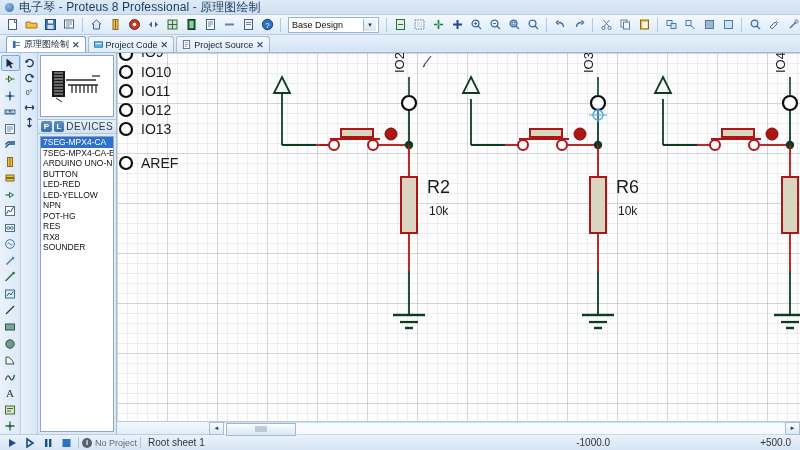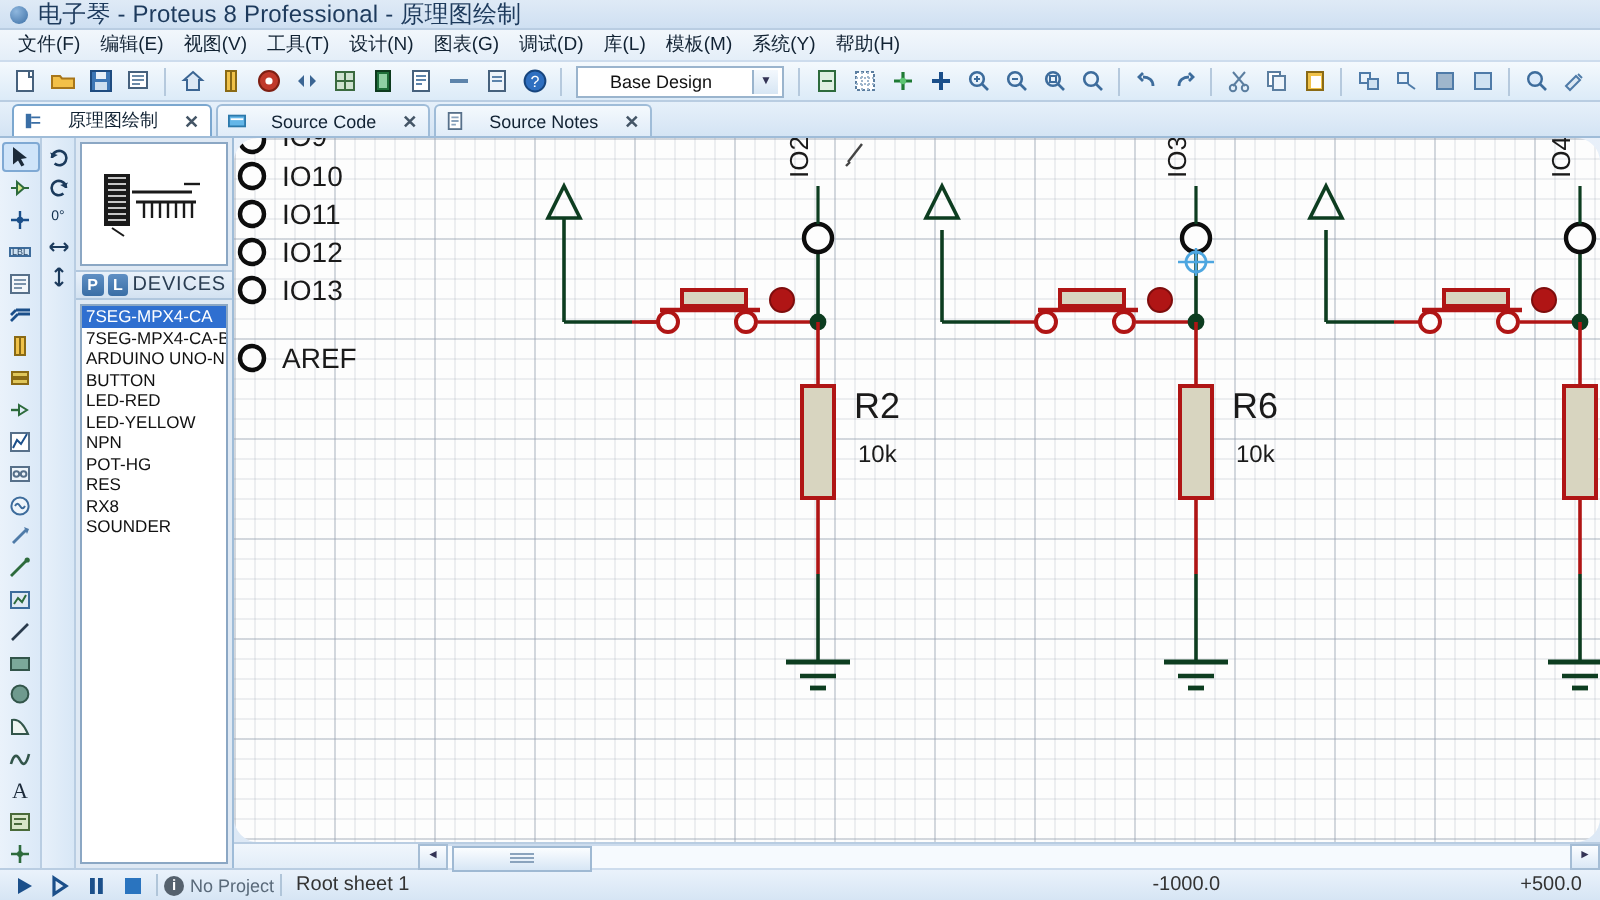--- a/index.html
+++ b/index.html
@@ -27,29 +27,29 @@
   .menubar .mi{font-size:9.5px;color:#123;padding:1px 5px;white-space:nowrap;cursor:default;}
 
   
   .toolbar{height:19px;display:flex;align-items:center;gap:1px;padding:0 3px;
     background:linear-gradient(#f4f9fd,#dcebf8);border-bottom:1px solid #b9cde2;}
   .tbtn{width:16px;height:16px;display:flex;align-items:center;justify-content:center;
     border:1px solid transparent;border-radius:2px;flex:0 0 auto;}
   .tbtn svg{display:block;}
   .sep{width:1px;height:14px;background:#b5c9dd;margin:0 3px;flex:0 0 auto;}
   .combo{height:14px;width:84px;display:flex;align-items:center;justify-content:space-between;
-    border:1px solid #9ab4cd;background:#fff;font-size:9px;color:#111;padding:0 2px 0 16px;
+    border:1px solid #9ab4cd;background:#fff;font-size:9px;color:#111;padding:0 2px 0 3px;
     margin:0 3px;flex:0 0 auto;}
   .combo .arrow{width:12px;height:12px;display:flex;align-items:center;justify-content:center;
     background:linear-gradient(#f3f8fd,#d7e6f4);border-left:1px solid #9ab4cd;font-size:6px;color:#335;}
 
   
   .tabbar{height:17px;display:flex;align-items:flex-end;gap:2px;padding:0 6px;
     background:linear-gradient(#e6f0fa,#d4e4f4);border-bottom:1px solid #9fbcd8;}
-  .tab{height:15px;display:flex;align-items:center;gap:13px;padding:0 5px;
+  .tab{height:15px;display:flex;align-items:center;gap:3px;padding:0 5px;
     border:1px solid #9fbcd8;border-bottom:none;border-radius:3px 3px 0 0;
     background:linear-gradient(#f4f9fd,#e0ecf8);font-size:9px;color:#123;white-space:nowrap;}
   .tab.active{background:#fff;border-color:#7ba7cf;}
   .tab .x{font-size:9px;color:#456;font-weight:bold;}
   .tab .tico{width:9px;height:9px;flex:0 0 auto;}
 
   
   .body{flex:1;display:flex;min-height:0;}
 
   
@@ -78,21 +78,21 @@
     background:linear-gradient(#5f8fc4,#3a6ea5);color:#fff;font-size:8px;font-weight:bold;
     border:1px solid #2d5float;border-radius:2px;}
   .devhdr .lbl{flex:1;text-align:center;font-size:10px;color:#2a3d52;letter-spacing:.4px;}
   .devlist{flex:1;background:#fff;border:1px solid #8ba7c4;margin:2px;overflow:hidden;
     display:flex;flex-direction:column;}
   .devitem{font-size:8.5px;line-height:10.5px;color:#111;padding:0 2px;white-space:nowrap;}
   .devitem.sel{background:#2f6fd0;color:#fff;}
 
   
   .canvaswrap{flex:1;position:relative;min-width:0;display:flex;flex-direction:column;}
-  .canvas{flex:1;position:relative;overflow:hidden;background:#fdfdfd;border-radius:12px;}
+  .canvas{flex:1;position:relative;overflow:hidden;background:#fdfdfd;}
   .grid{position:absolute;inset:0;
     background-image:
       linear-gradient(to right,rgba(150,160,175,.16) 1px,transparent 1px),
       linear-gradient(to bottom,rgba(150,160,175,.16) 1px,transparent 1px),
       linear-gradient(to right,rgba(150,160,175,.30) 1px,transparent 1px),
       linear-gradient(to bottom,rgba(150,160,175,.30) 1px,transparent 1px);
     background-size:10px 10px,10px 10px,50px 50px,50px 50px;}
   .canvas svg{position:absolute;inset:0;}
 
   
@@ -121,33 +121,20 @@
 </head>
 <body>
 
 <div class="app">
 
   <div class="titlebar">
     <div class="tb-ico"></div>
     <div class="tb-text">电子琴 - Proteus 8 Professional - 原理图绘制</div>
   </div>
 
-  <div class="menubar">
-    <div class="mi">文件(F)</div>
-    <div class="mi">编辑(E)</div>
-    <div class="mi">视图(V)</div>
-    <div class="mi">工具(T)</div>
-    <div class="mi">设计(N)</div>
-    <div class="mi">图表(G)</div>
-    <div class="mi">调试(D)</div>
-    <div class="mi">库(L)</div>
-    <div class="mi">模板(M)</div>
-    <div class="mi">系统(Y)</div>
-    <div class="mi">帮助(H)</div>
-  </div>
 
   <div class="toolbar">
     <div class="tbtn">
         <svg width="13" height="13">
           <rect x="2.5" y="1.5" width="8" height="10" fill="#fff" stroke="#46617d"></rect>
           <path d="M8.5 1.5v3h2" fill="none" stroke="#46617d"></path>
         </svg>
       </div>
     <div class="tbtn">
         <svg width="13" height="13">
@@ -364,29 +351,29 @@
           <path d="M4 3h5M4 6h5" stroke="#3a6ea5"></path>
         </svg>
       <span>原理图绘制</span>
       <span class="x">✕</span>
     </div>
     <div class="tab">
       <svg class="tico" viewBox="0 0 10 10">
           <rect x="0.5" y="2" width="9" height="6" fill="#63b6e8" stroke="#2b79ab"></rect>
           <path d="M1.5 4h7" stroke="#fff"></path>
         </svg>
-      <span>Source Code</span>
+      <span>Project Code</span>
       <span class="x">✕</span>
     </div>
     <div class="tab">
       <svg class="tico" viewBox="0 0 10 10">
           <rect x="1.5" y="0.5" width="7" height="9" fill="#fff" stroke="#57708a"></rect>
           <path d="M3 3h4M3 5h4M3 7h2.5" stroke="#8aa3bd"></path>
         </svg>
-      <span>Source Notes</span>
+      <span>Project Source</span>
       <span class="x">✕</span>
     </div>
   </div>
 
   <div class="body">
 
     <div class="modebar">
       <div class="mb on">
           <svg width="12" height="12">
             <path d="M2.5 1.5l7 5.5-3 .5 1.7 3-1.5.8-1.7-3-2.5 2z" fill="#1b2a3a"></path>

